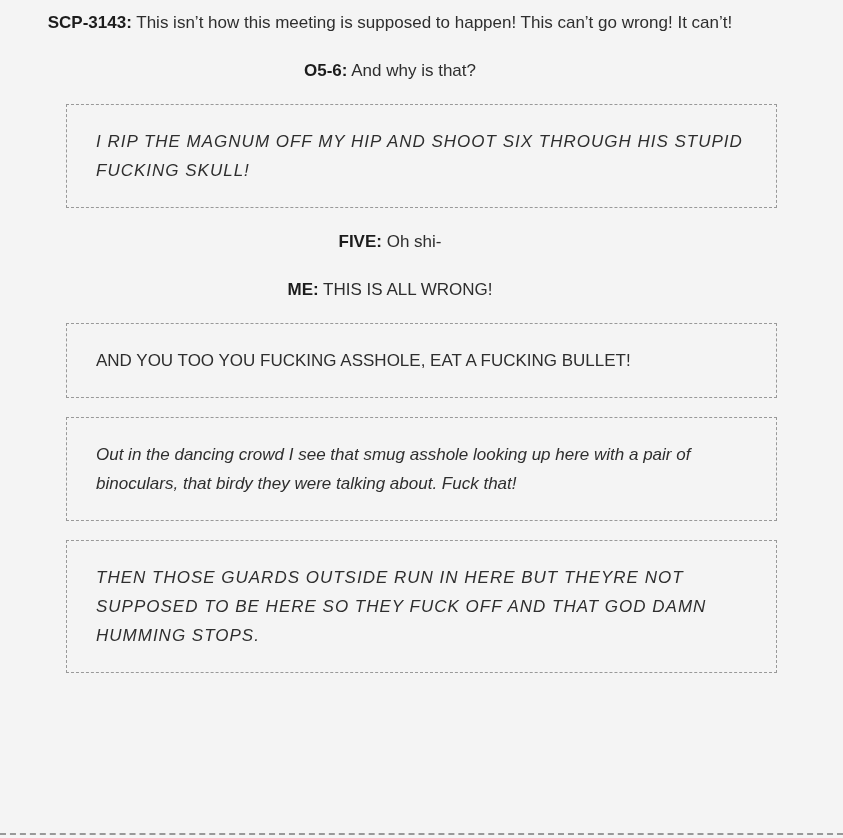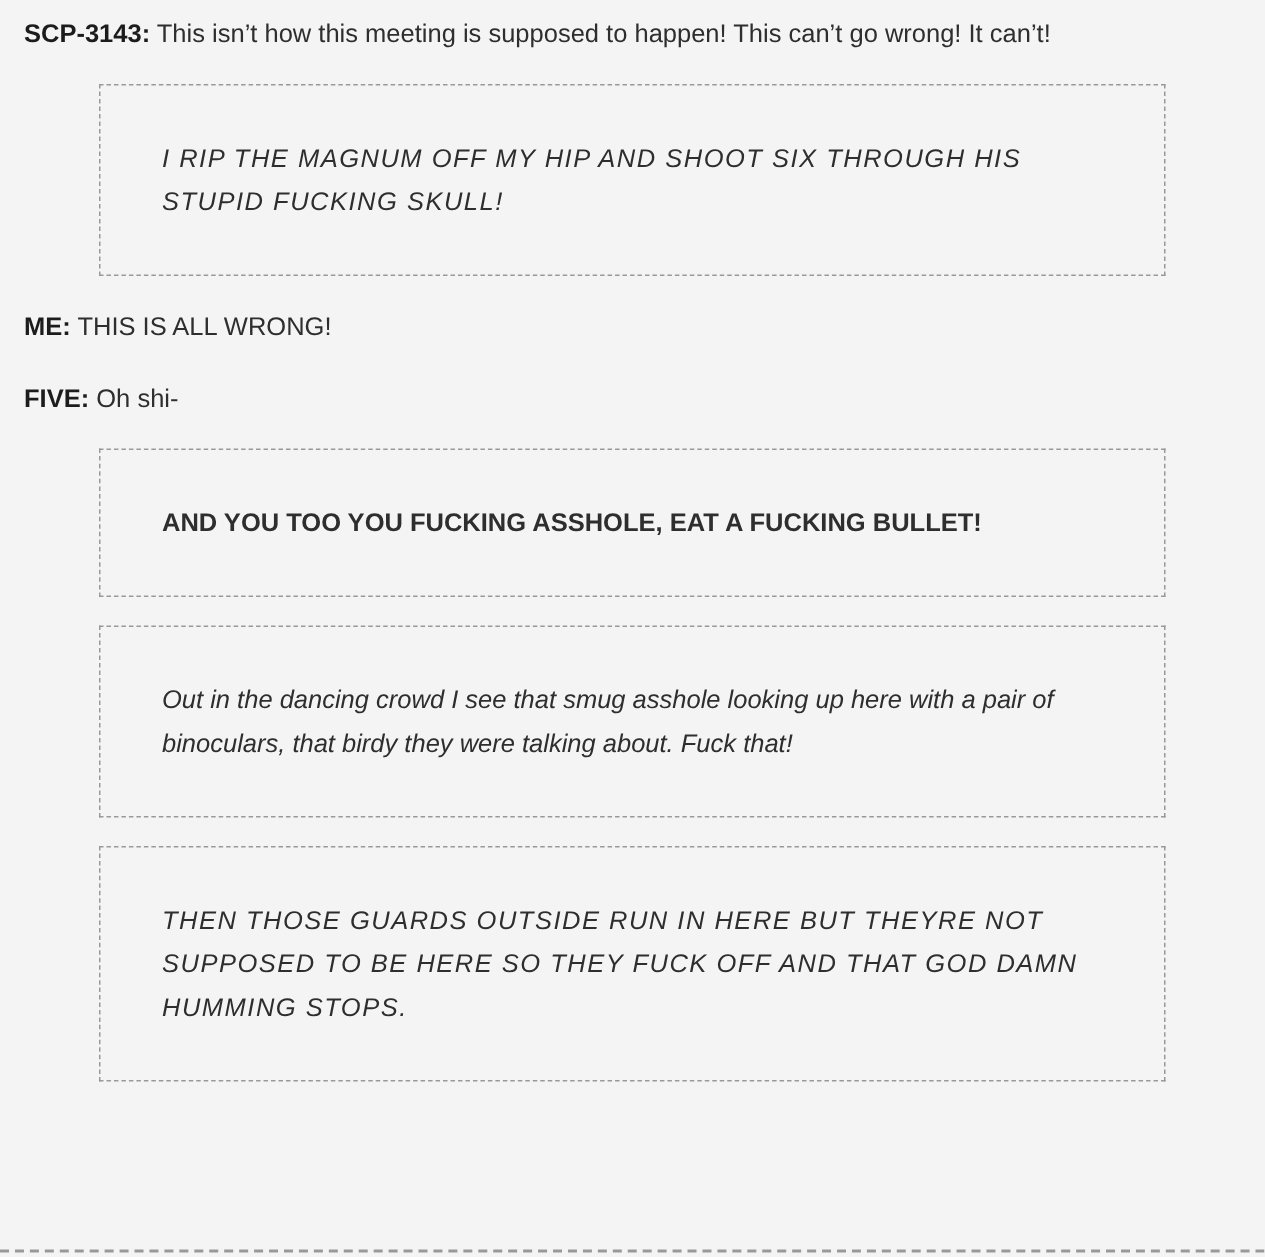--- a/index.html
+++ b/index.html
@@ -16,44 +16,45 @@
     font-family: "Liberation Sans", sans-serif;
     font-size: 17px;
   }
   .content {
     padding: 8px 16px 0 16px;
   }
   p.dialogue {
     margin: 19px 0;
     line-height: 29px;
     max-width: 748px;
+    text-align: center;
   }
   p.dialogue:first-child {
     margin-top: 0;
   }
   .speaker {
     font-weight: 700;
     color: #1c1c1c;
   }
   blockquote.narration {
     margin: 19px 50px;
     border: 1px dashed #999999;
     padding: 18px 25px;
     background: transparent;
   }
   blockquote.narration p {
-    margin: 16px;
+    margin: 4px;
     line-height: 29px;
   }
   .italic-caps {
     font-style: italic;
     letter-spacing: 1px;
   }
   .bold-caps {
-    font-weight: 700;
+    font-weight: 400;
   }
   .italic {
     font-style: italic;
   }
   .bottom-rule {
     position: absolute;
     top: 833px;
     left: 0;
     width: 843px;
     height: 0;
@@ -65,34 +66,38 @@
 
 <div class="content">
 
   <p class="dialogue">
     <strong class="speaker">SCP-3143:</strong>
     <span>This isn’t how this meeting is supposed to happen! This can’t go wrong! It can’t!</span>
   </p>
 
 
 
+  <p class="dialogue">
+    <strong class="speaker">O5-6:</strong>
+    <span>And why is that?</span>
+  </p>
 
 
   <blockquote class="narration">
     <p class="italic-caps">I RIP THE MAGNUM OFF MY HIP AND SHOOT SIX THROUGH HIS STUPID FUCKING SKULL!</p>
   </blockquote>
 
   <p class="dialogue">
-    <strong class="speaker">ME:</strong>
-    <span>THIS IS ALL WRONG!</span>
+    <strong class="speaker">FIVE:</strong>
+    <span>Oh shi-</span>
   </p>
 
   <p class="dialogue">
-    <strong class="speaker">FIVE:</strong>
-    <span>Oh shi-</span>
+    <strong class="speaker">ME:</strong>
+    <span>THIS IS ALL WRONG!</span>
   </p>
 
   <blockquote class="narration">
     <p class="bold-caps">AND YOU TOO YOU FUCKING ASSHOLE, EAT A FUCKING BULLET!</p>
   </blockquote>
 
   <blockquote class="narration">
     <p class="italic">Out in the dancing crowd I see that smug asshole looking up here with a pair of binoculars, that birdy they were talking about. Fuck that!</p>
   </blockquote>
 

